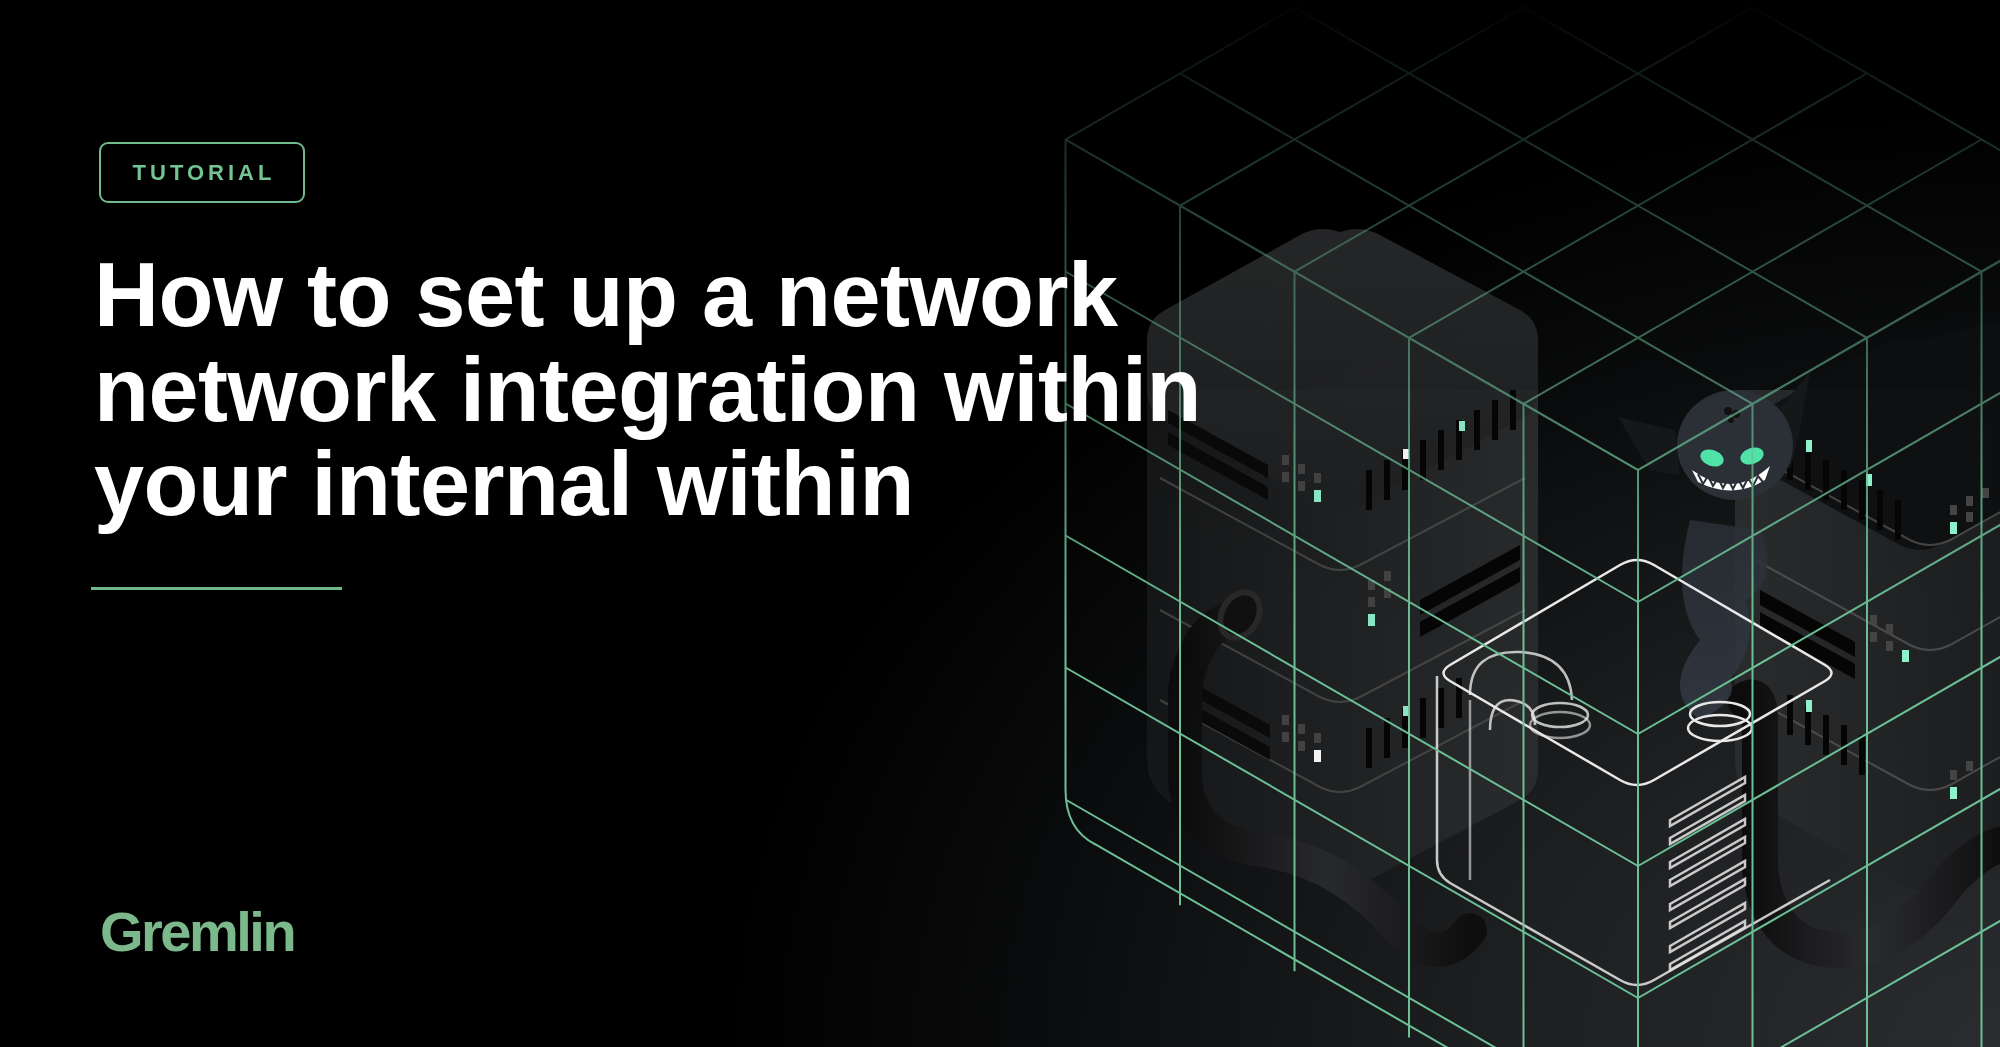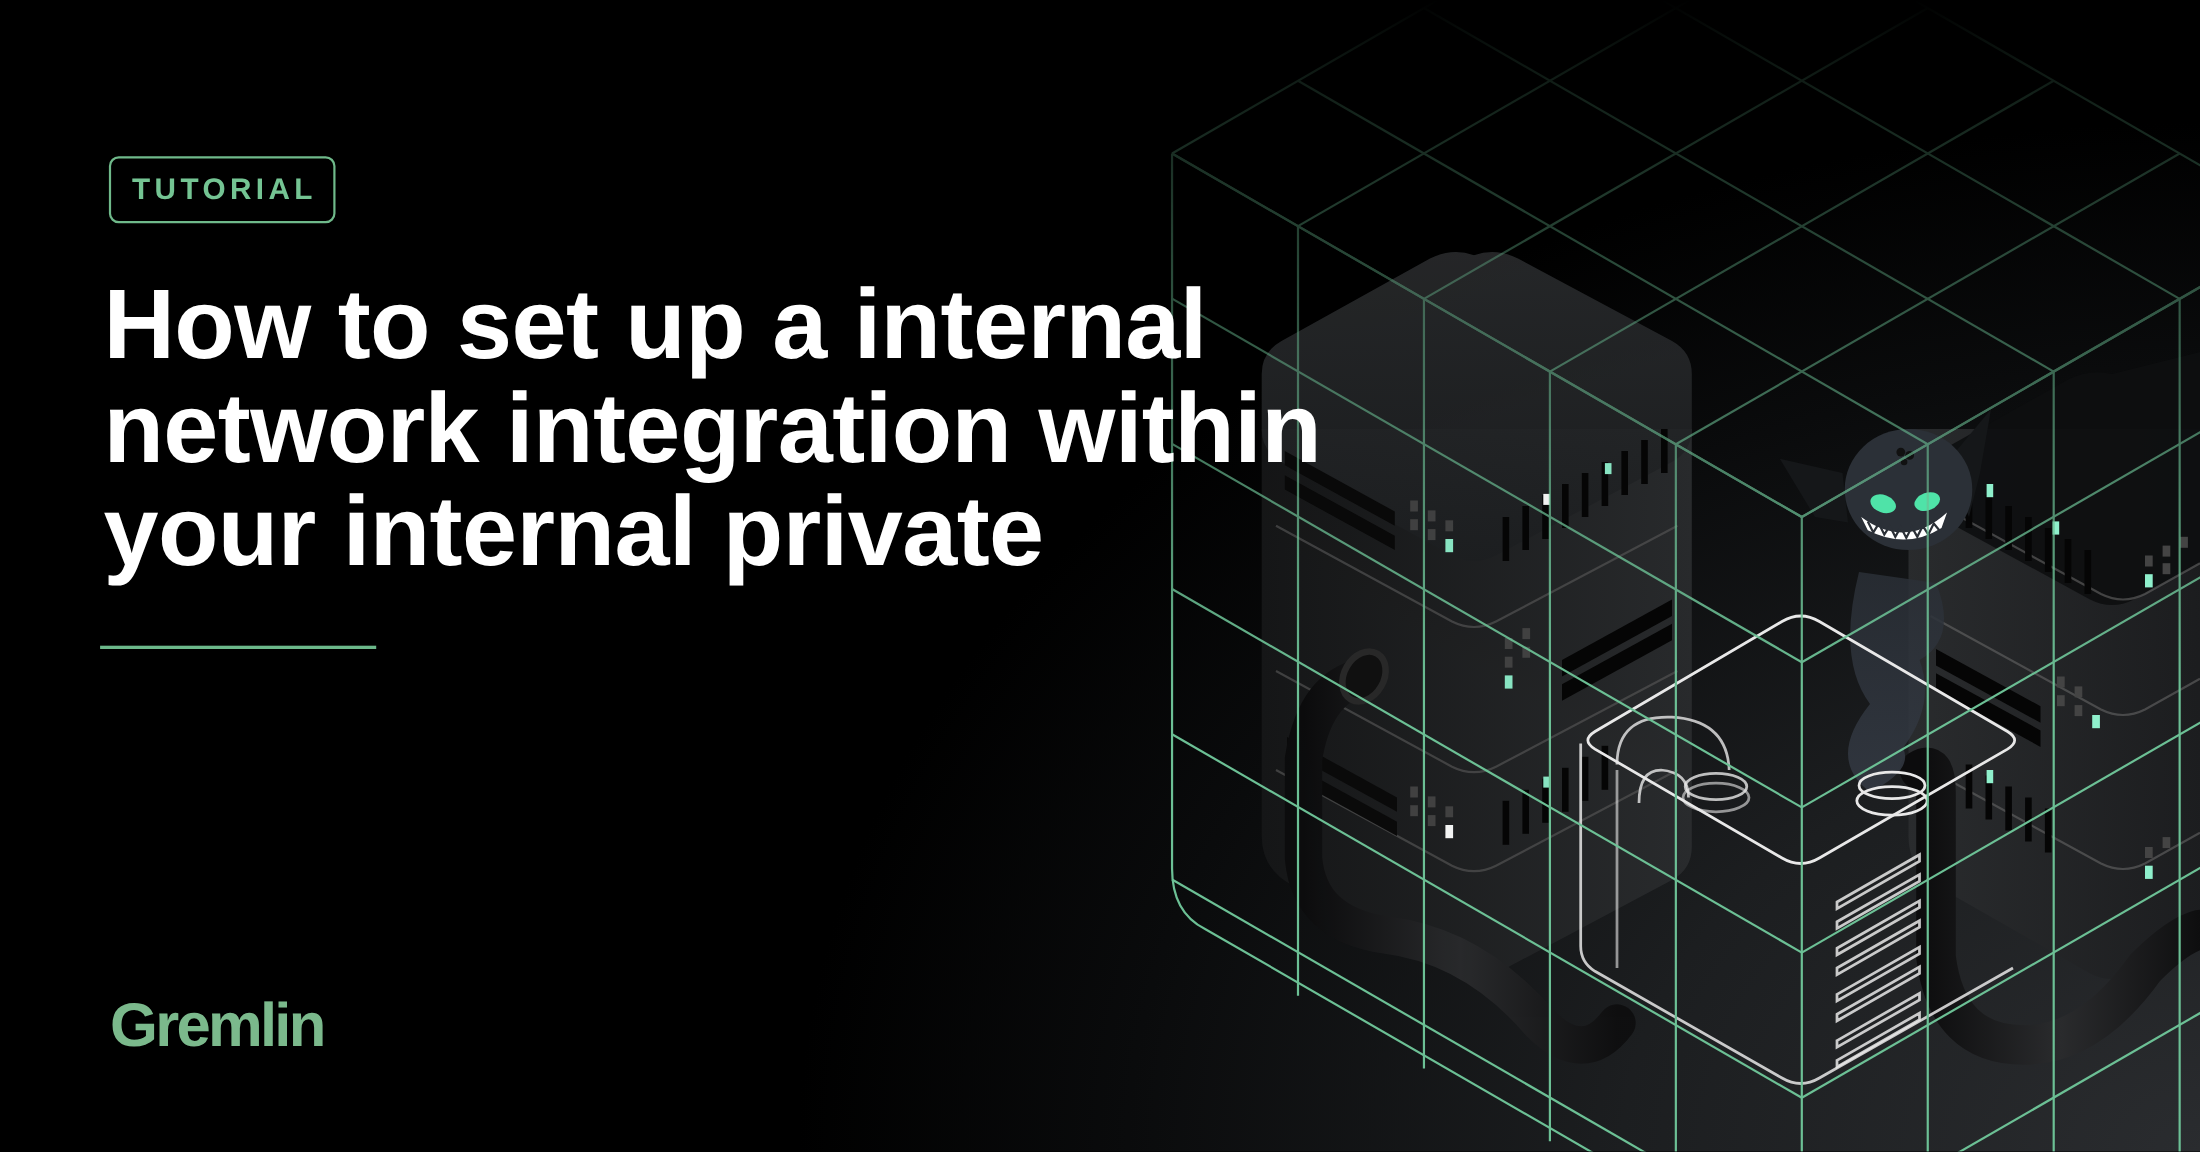--- a/index.html
+++ b/index.html
@@ -11,21 +11,21 @@
   .bg {
     position: absolute; inset: 0;
     background:
       radial-gradient(ellipse 1500px 1100px at 2000px 1047px, #2a2c2f 0%, #1c1e20 35%, #0a0b0c 65%, #000 85%);
   }
   .illustration { position: absolute; left: 0; top: 0; width: 2000px; height: 1047px; }
   .badge {
     position: absolute; left: 99px; top: 142px; width: 206px; height: 61px;
     box-sizing: border-box; border: 2px solid #6fb98a; border-radius: 9px;
     display: flex; align-items: center; justify-content: center;
-    color: #74c493; font-weight: bold; font-size: 27px; letter-spacing: 4px;
+    color: #74c493; font-weight: bold; font-size: 22px; letter-spacing: 4px;
     padding-left: 4px;
   }
   .headline {
     position: absolute; left: 94px; top: 248px; margin: 0;
     color: #ffffff; font-weight: bold; font-size: 90px; line-height: 94.5px;
     letter-spacing: -0.5px; white-space: nowrap;
   }
   .headline span { display: block; }
   .divider {
     position: absolute; left: 91px; top: 587px; width: 251px; height: 3px;
@@ -254,20 +254,20 @@
       <line x1="1981.5" y1="271.70000000000005" x2="1409" y2="-58.79999999999998"></line>
       <line x1="2096" y1="205.60000000000002" x2="1523.5" y2="-124.89999999999998"></line>
     </g>
 </svg>
 
 <div class="badge">
   <span>TUTORIAL</span>
 </div>
 
 <h1 class="headline">
-  <span>How to set up a internal</span>
+  <span>How to set up a network</span>
   <span>network integration within</span>
-  <span>your internal private</span>
+  <span>your internal within</span>
 </h1>
 
 <div class="divider"></div>
 
 <div class="logo">Gremlin</div>
 
 </body></html>

